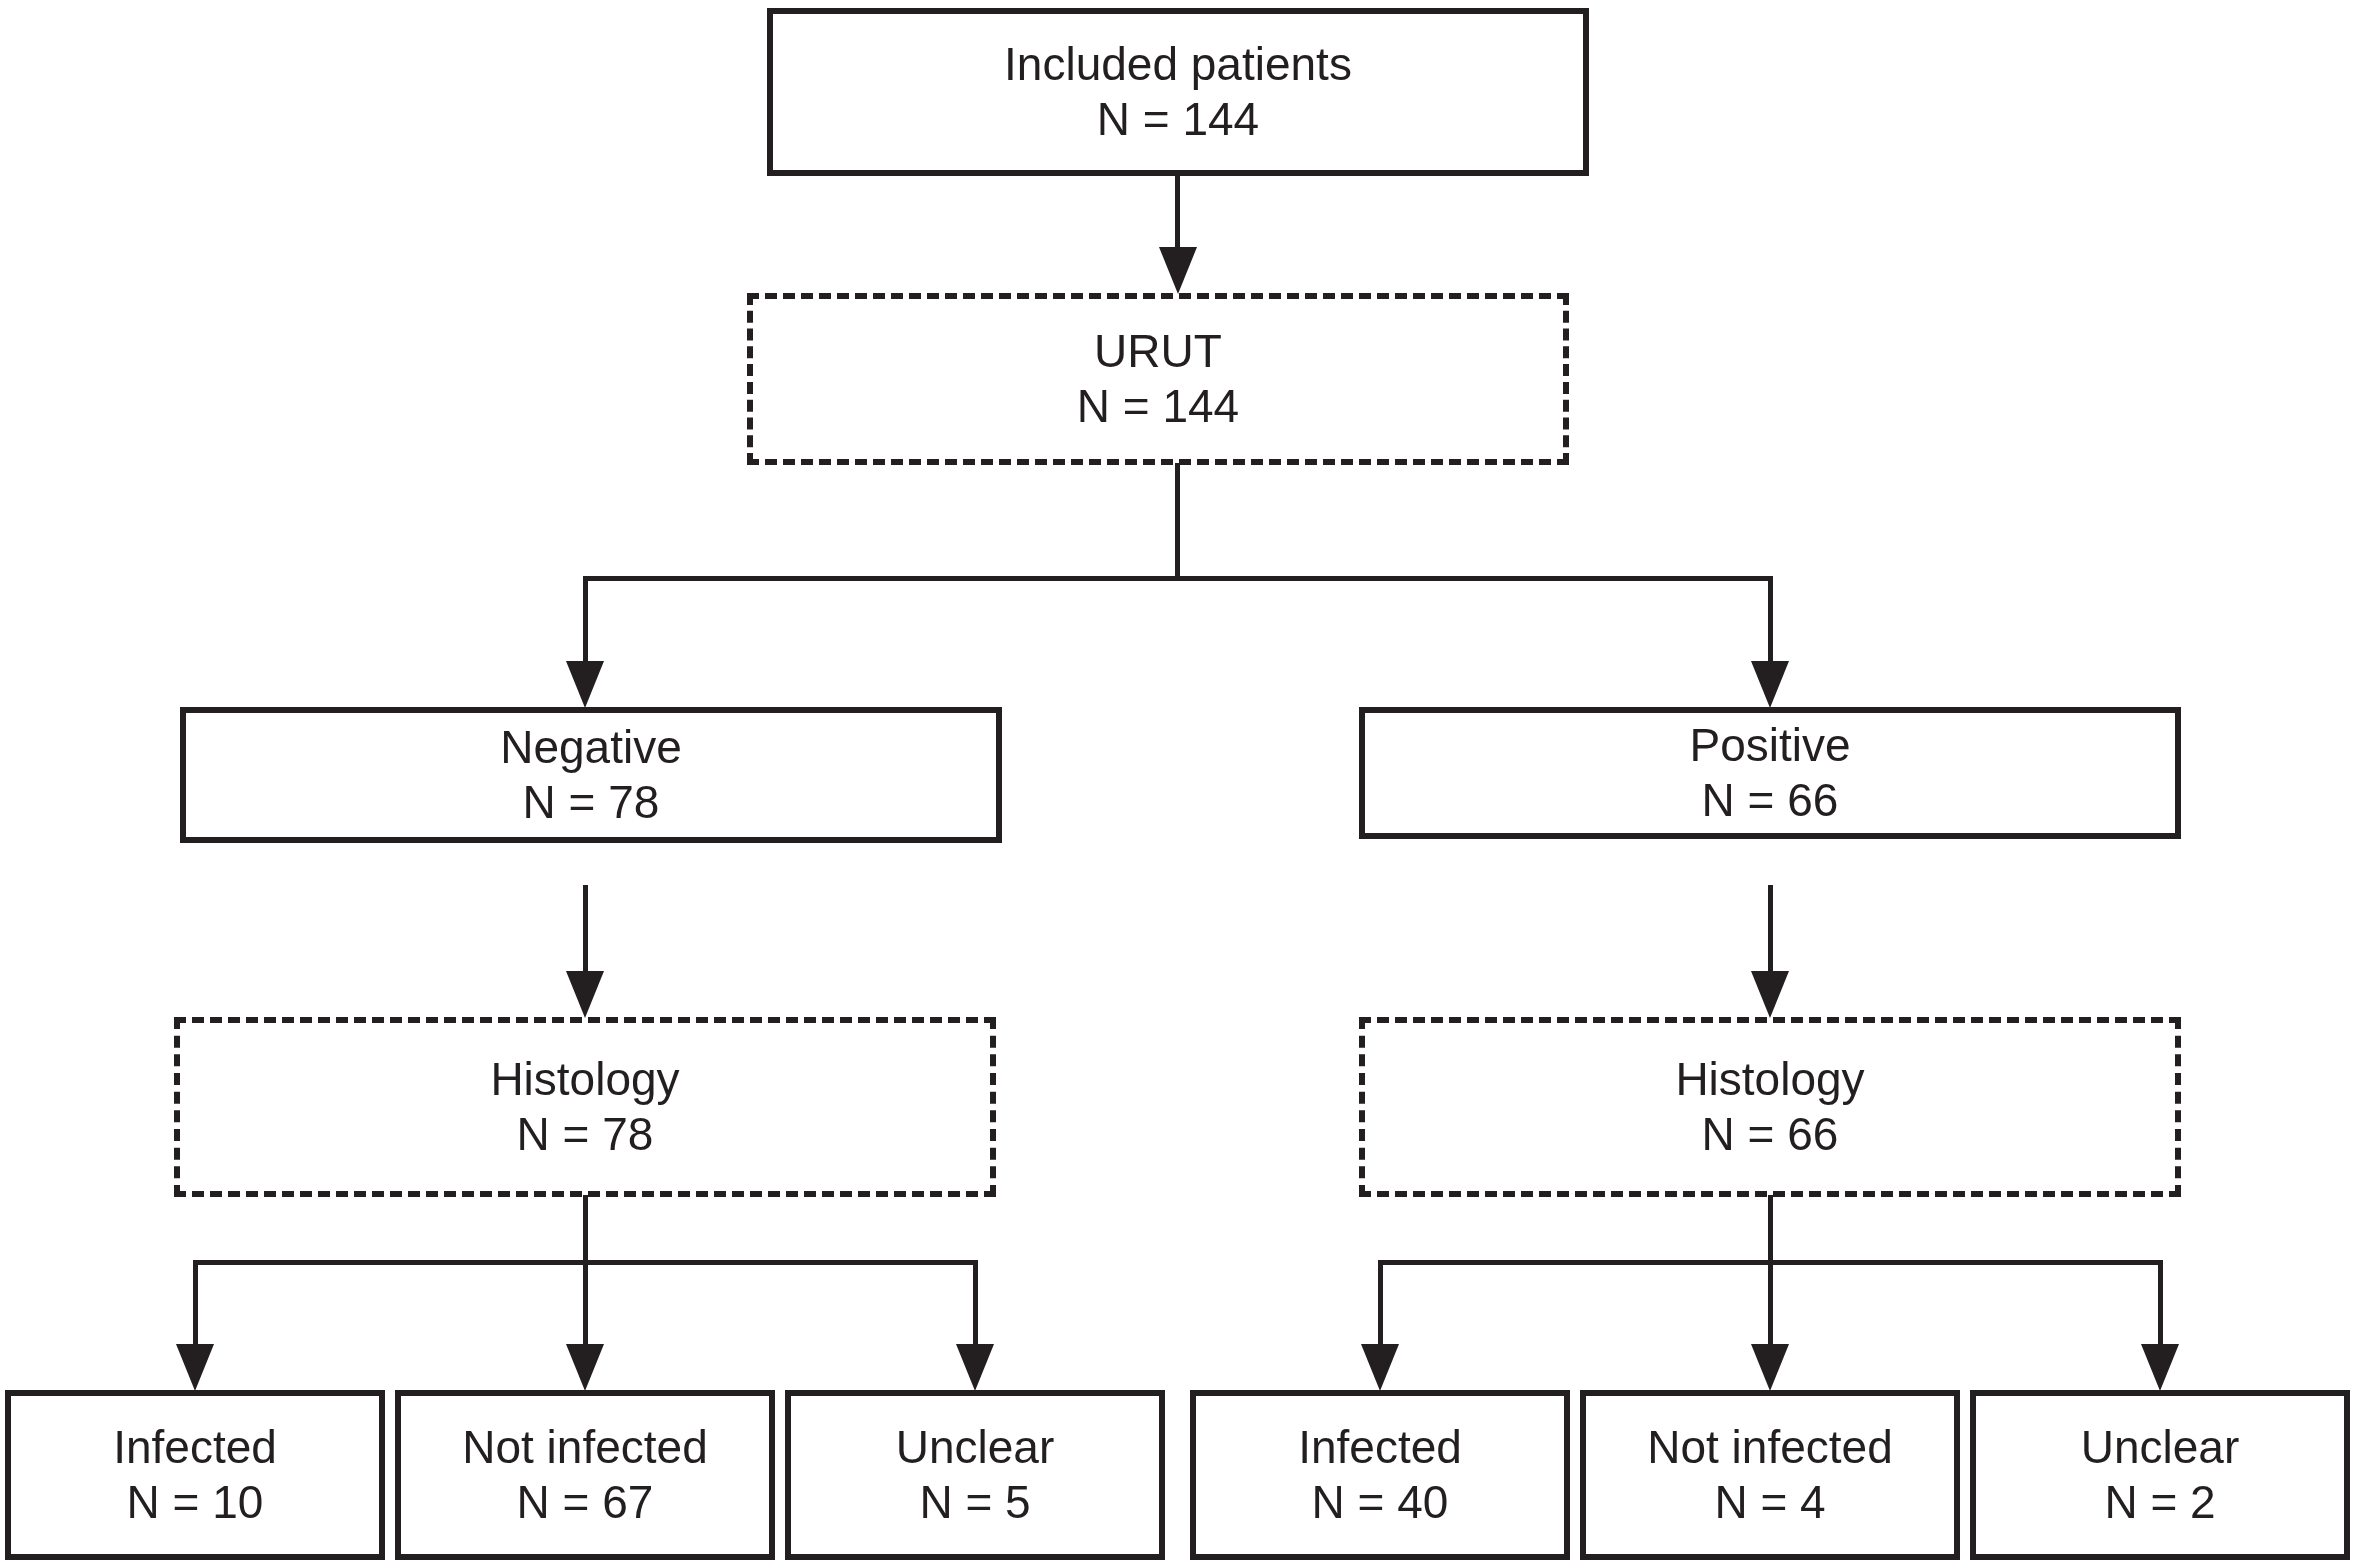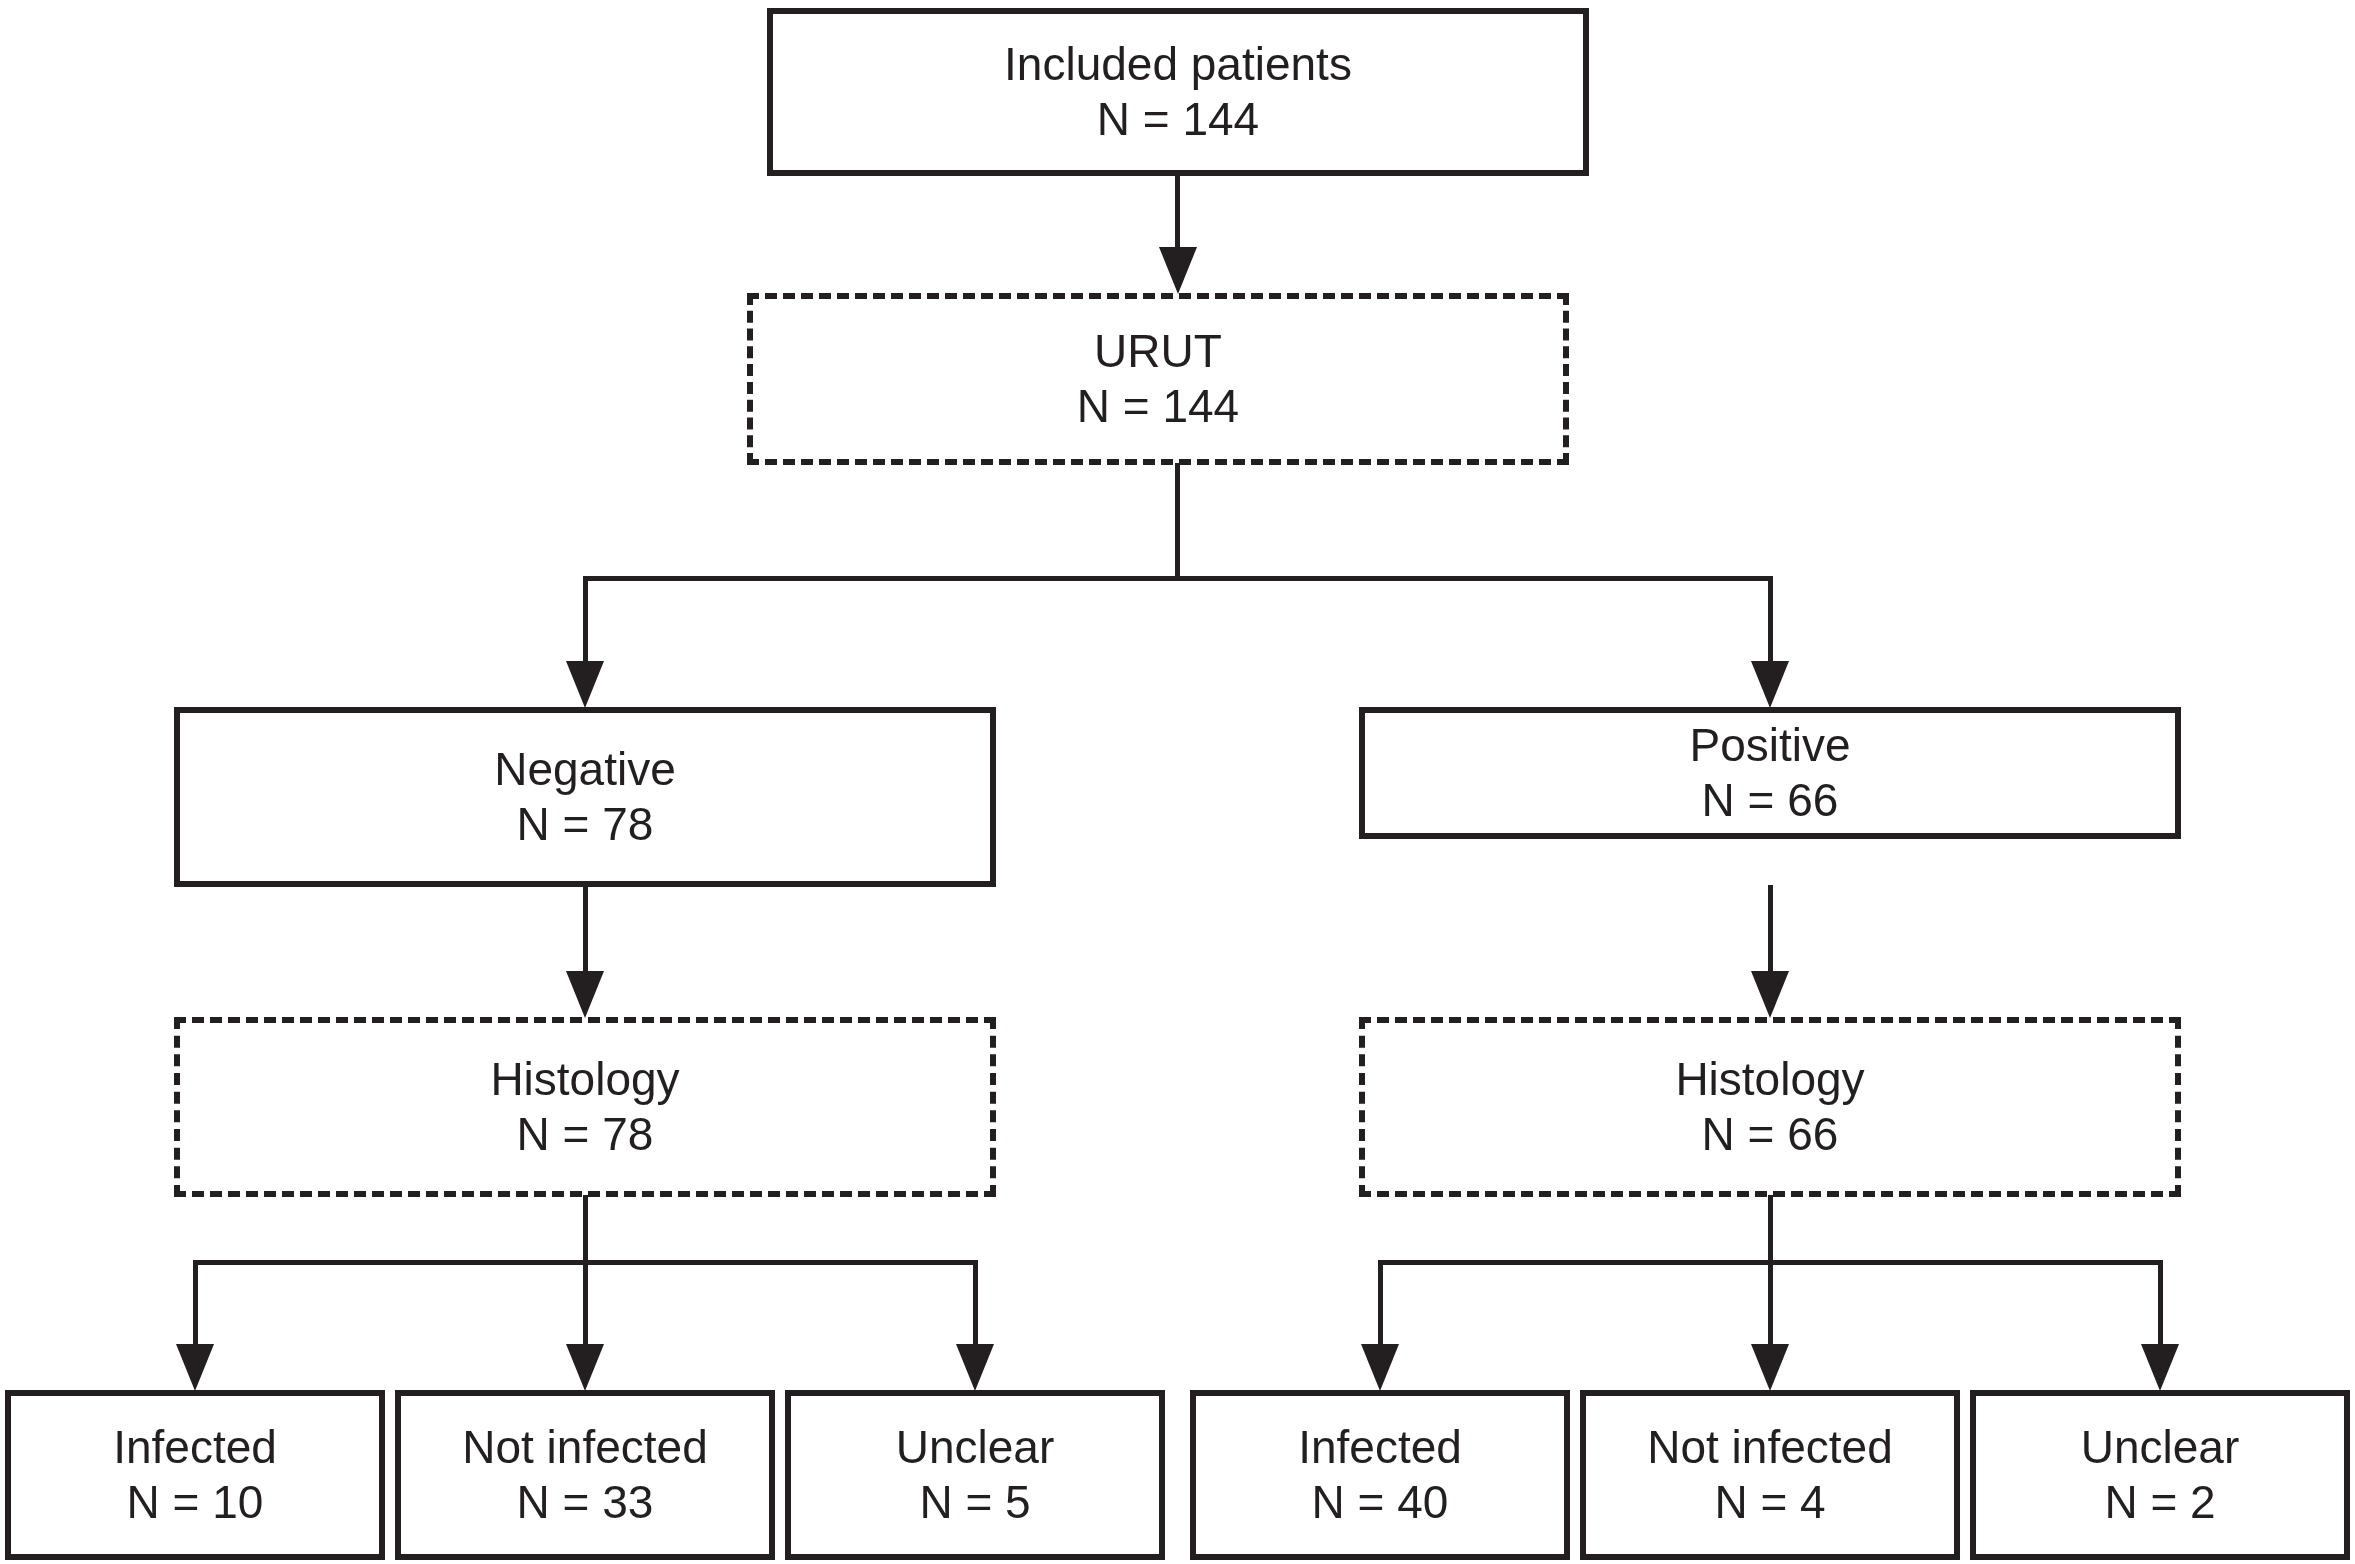--- a/index.html
+++ b/index.html
@@ -37,21 +37,21 @@
     position: absolute;
     width: 0; height: 0;
     border-left: 19px solid transparent;
     border-right: 19px solid transparent;
     border-top: 47px solid var(--line);
   }
 
   
   #n-included  { left: 767px;  top: 8px;    width: 822px; height: 168px; }
   #n-urut      { left: 747px;  top: 293px;  width: 822px; height: 172px; }
-  #n-negative  { left: 174px;  top: 707px;  width: 822px; height: 180px; }
+  #n-negative  { left: 180px;  top: 707px;  width: 822px; height: 136px; }
   #n-positive  { left: 1359px; top: 707px;  width: 822px; height: 132px; }
   #n-hist-neg  { left: 174px;  top: 1017px; width: 822px; height: 180px; }
   #n-hist-pos  { left: 1359px; top: 1017px; width: 822px; height: 180px; }
   #n-b1 { left: 5px;    top: 1390px; width: 380px; height: 170px; }
   #n-b2 { left: 395px;  top: 1390px; width: 380px; height: 170px; }
   #n-b3 { left: 785px;  top: 1390px; width: 380px; height: 170px; }
   #n-b4 { left: 1190px; top: 1390px; width: 380px; height: 170px; }
   #n-b5 { left: 1580px; top: 1390px; width: 380px; height: 170px; }
   #n-b6 { left: 1970px; top: 1390px; width: 380px; height: 170px; }
 
@@ -124,21 +124,21 @@
     <div class="count">N = 66</div>
   </div>
 
   <div class="node solid" id="n-b1">
     <div class="label">Infected</div>
     <div class="count">N = 10</div>
   </div>
 
   <div class="node solid" id="n-b2">
     <div class="label">Not infected</div>
-    <div class="count">N = 33</div>
+    <div class="count">N = 67</div>
   </div>
 
   <div class="node solid" id="n-b3">
     <div class="label">Unclear</div>
     <div class="count">N = 5</div>
   </div>
 
   <div class="node solid" id="n-b4">
     <div class="label">Infected</div>
     <div class="count">N = 40</div>

